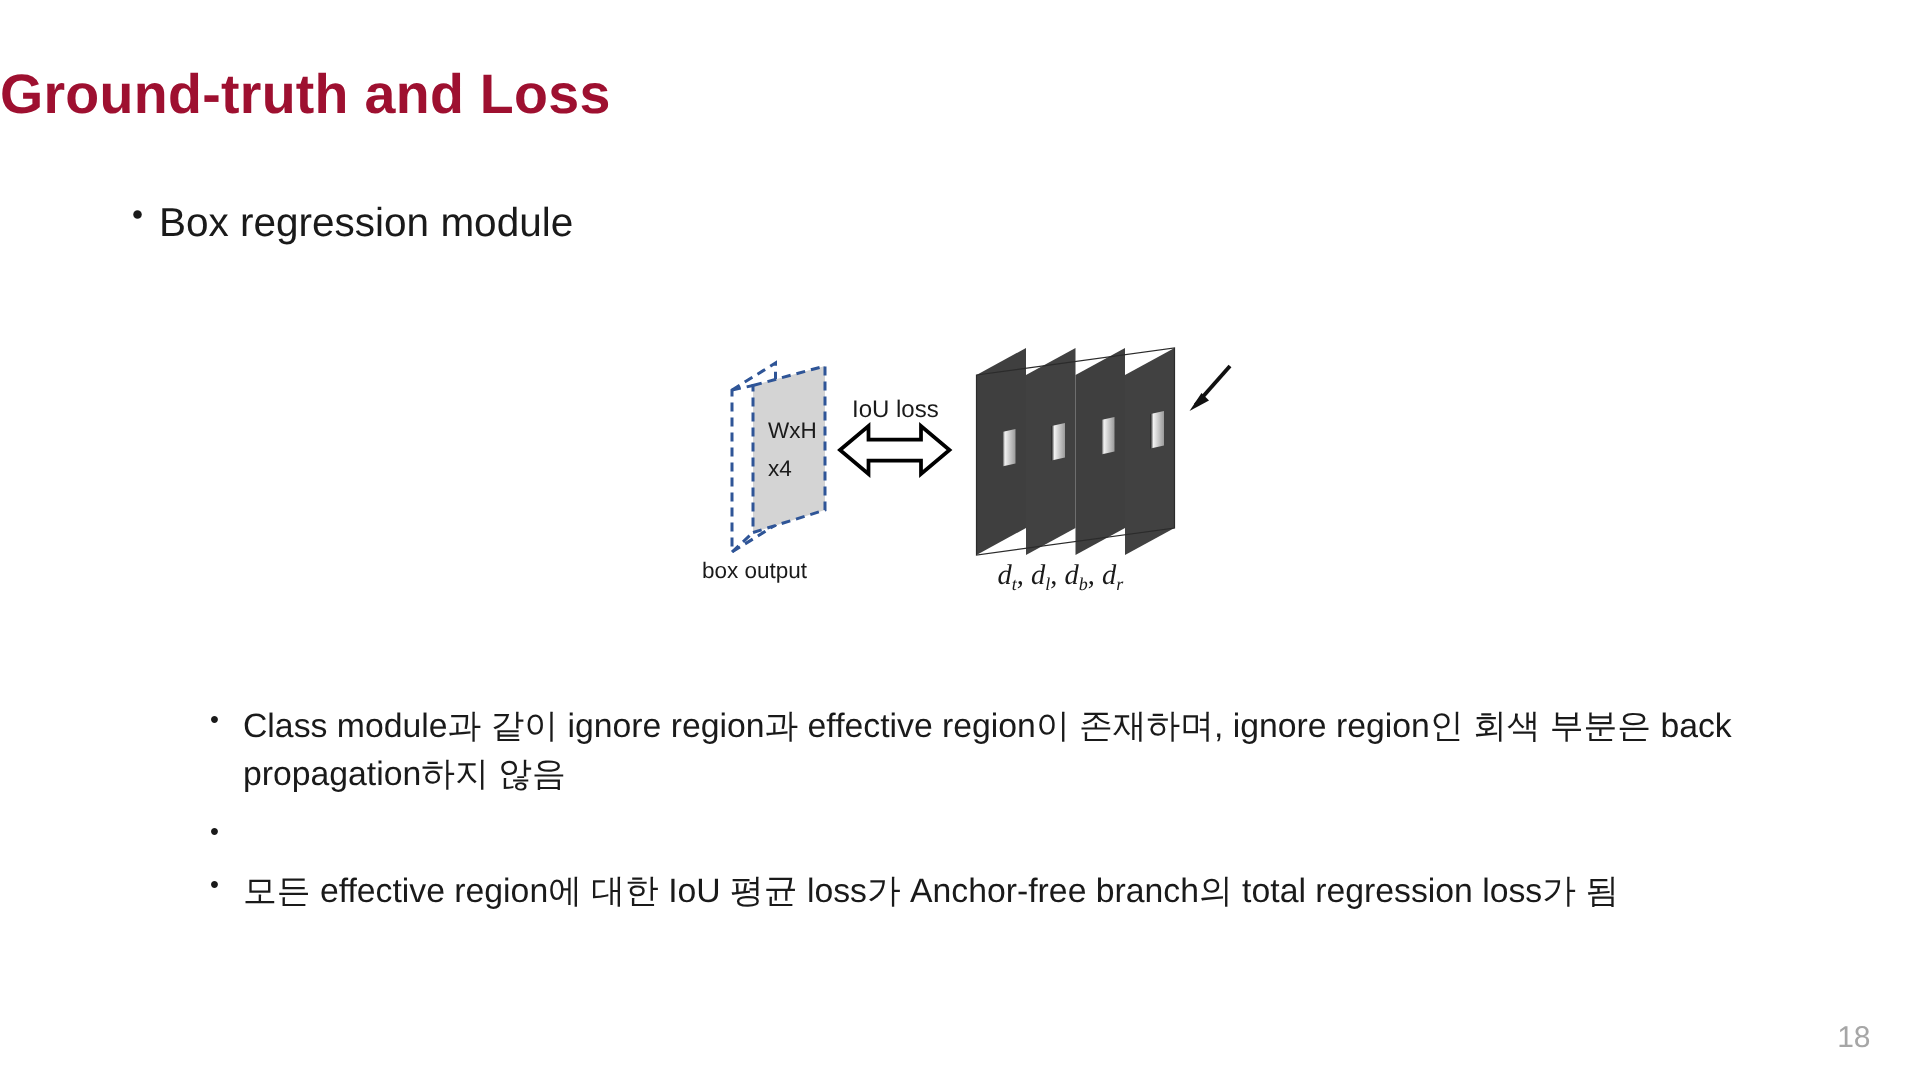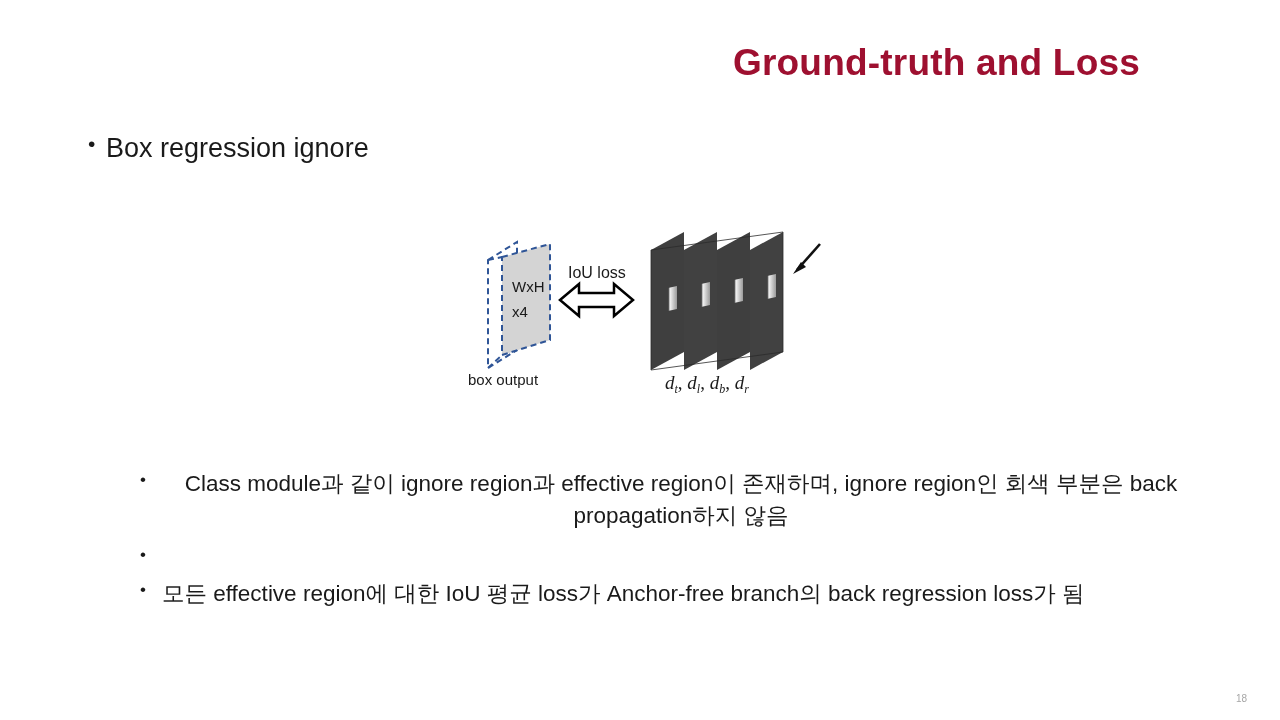--- a/index.html
+++ b/index.html
@@ -14,21 +14,21 @@
     overflow: hidden;
     position: relative;
   }
 
   
   .slide-title {
     position: absolute;
     left: 0;
     top: 42px;
     width: 1140px;
-    text-align: right;
+    text-align: left;
     font-size: 37px;
     font-weight: bold;
     color: #9E1030;
     letter-spacing: 0.2px;
   }
 
   
   .level1-bullet {
     position: absolute;
     left: 88px;
@@ -76,40 +76,39 @@
   }
   .sub-bullet .dot {
     width: 22px;
     flex: 0 0 22px;
     font-size: 17px;
     line-height: 1.42;
     color: #1a1a1a;
   }
   .sub-bullet .txt {
     line-height: 1.42;
-    text-align: center;
   }
 
   
   .page-number {
     position: absolute;
     right: 33px;
     bottom: 16px;
-    font-size: 10px;
+    font-size: 20px;
     color: #a6a6a6;
   }
 </style>
 </head>
 <body>
 
 <div class="slide-title">Ground-truth and Loss</div>
 
 <div class="level1-bullet">
   <span class="dot">•</span>
-  <span class="txt">Box regression ignore</span>
+  <span class="txt">Box regression module</span>
 </div>
 
 <div class="figure">
   <svg width="390" height="180" viewBox="0 0 390 180" xmlns="http://www.w3.org/2000/svg">
     <defs>
       <linearGradient id="slitGrad" x1="0" y1="0" x2="1" y2="0">
         <stop offset="0%" stop-color="#1d1d1d"></stop>
         <stop offset="22%" stop-color="#f2f2f2"></stop>
         <stop offset="100%" stop-color="#9a9a9a"></stop>
       </linearGradient>
@@ -166,17 +165,17 @@
 <div class="sub-bullets">
   <div class="sub-bullet">
     <span class="dot">•</span>
     <span class="txt">Class module과 같이 ignore region과 effective region이 존재하며, ignore region인 회색 부분은 back propagation하지 않음</span>
   </div>
   <div class="sub-bullet">
     <span class="dot">•</span>
   </div>
   <div class="sub-bullet">
     <span class="dot">•</span>
-    <span class="txt">모든 effective region에 대한 IoU 평균 loss가 Anchor-free branch의 back regression loss가 됨</span>
+    <span class="txt">모든 effective region에 대한 IoU 평균 loss가 Anchor-free branch의 total regression loss가 됨</span>
   </div>
 </div>
 
 <div class="page-number">18</div>
 
 </body></html>

